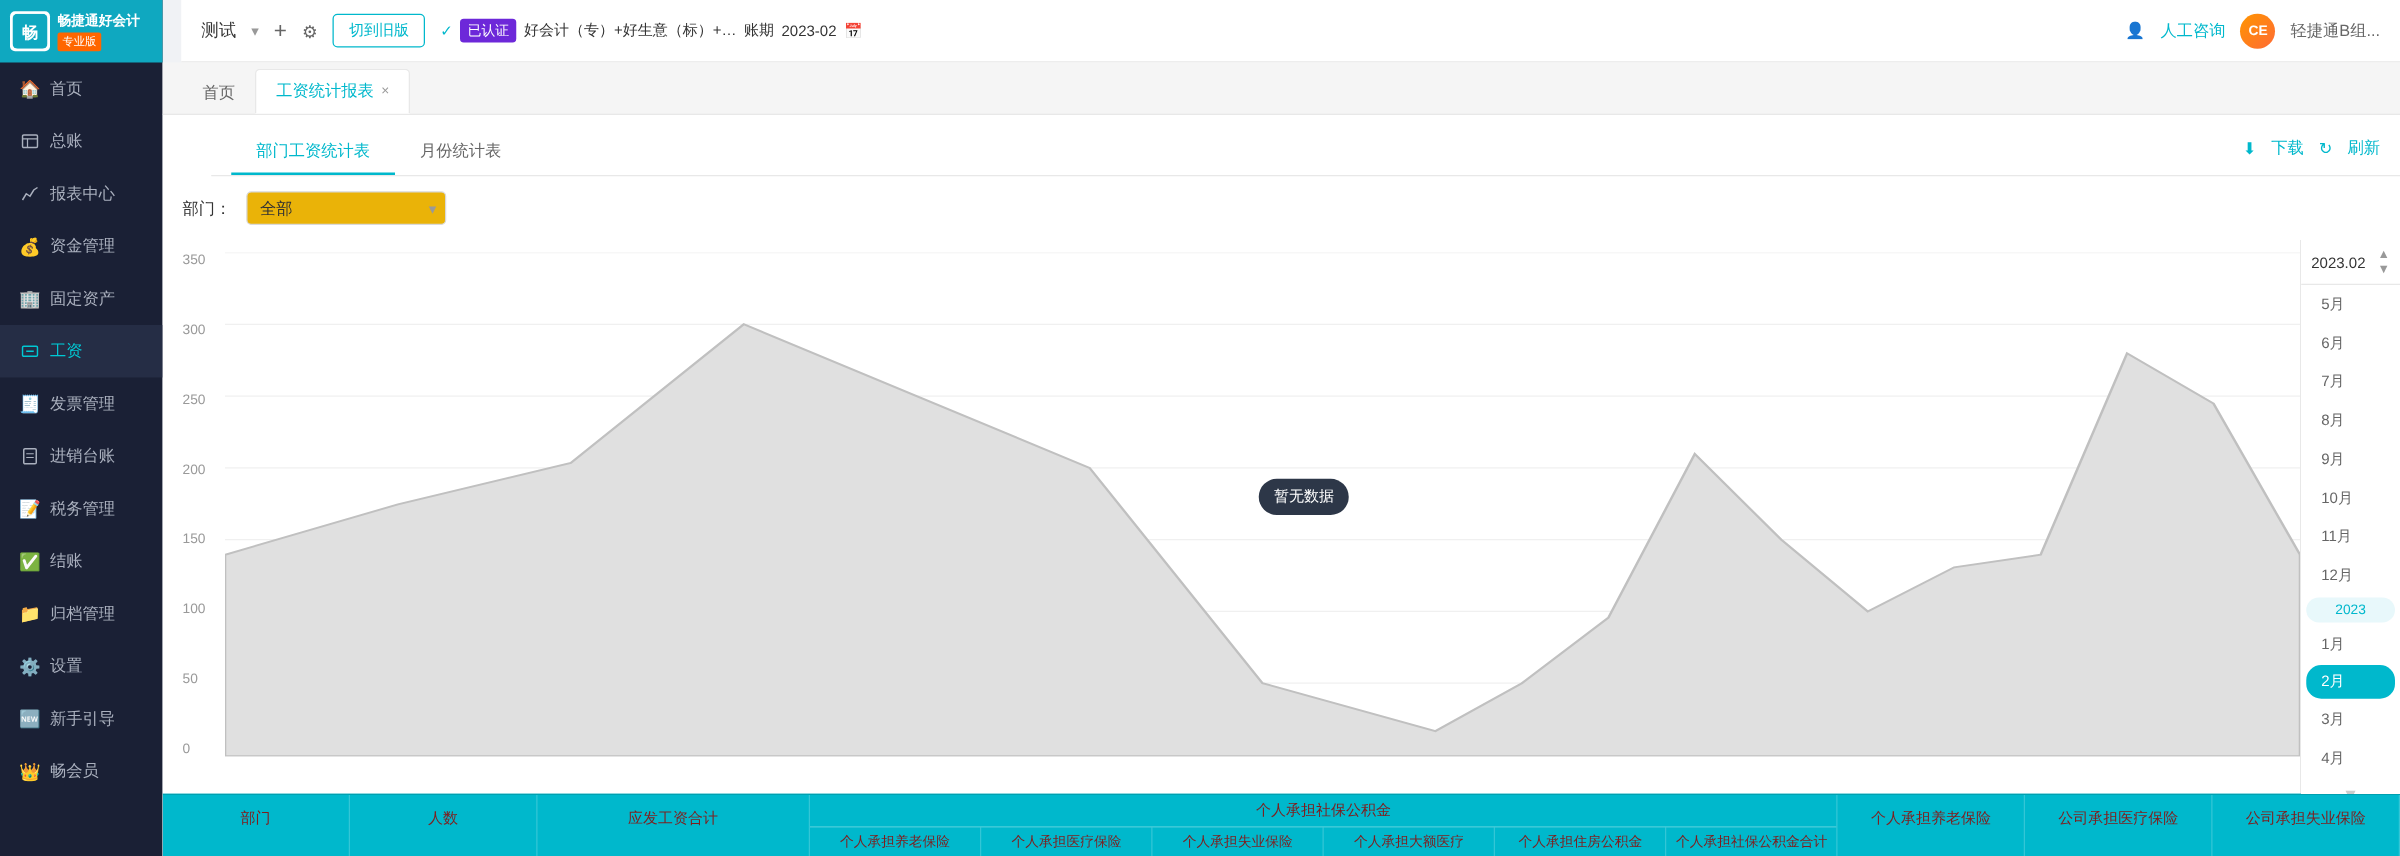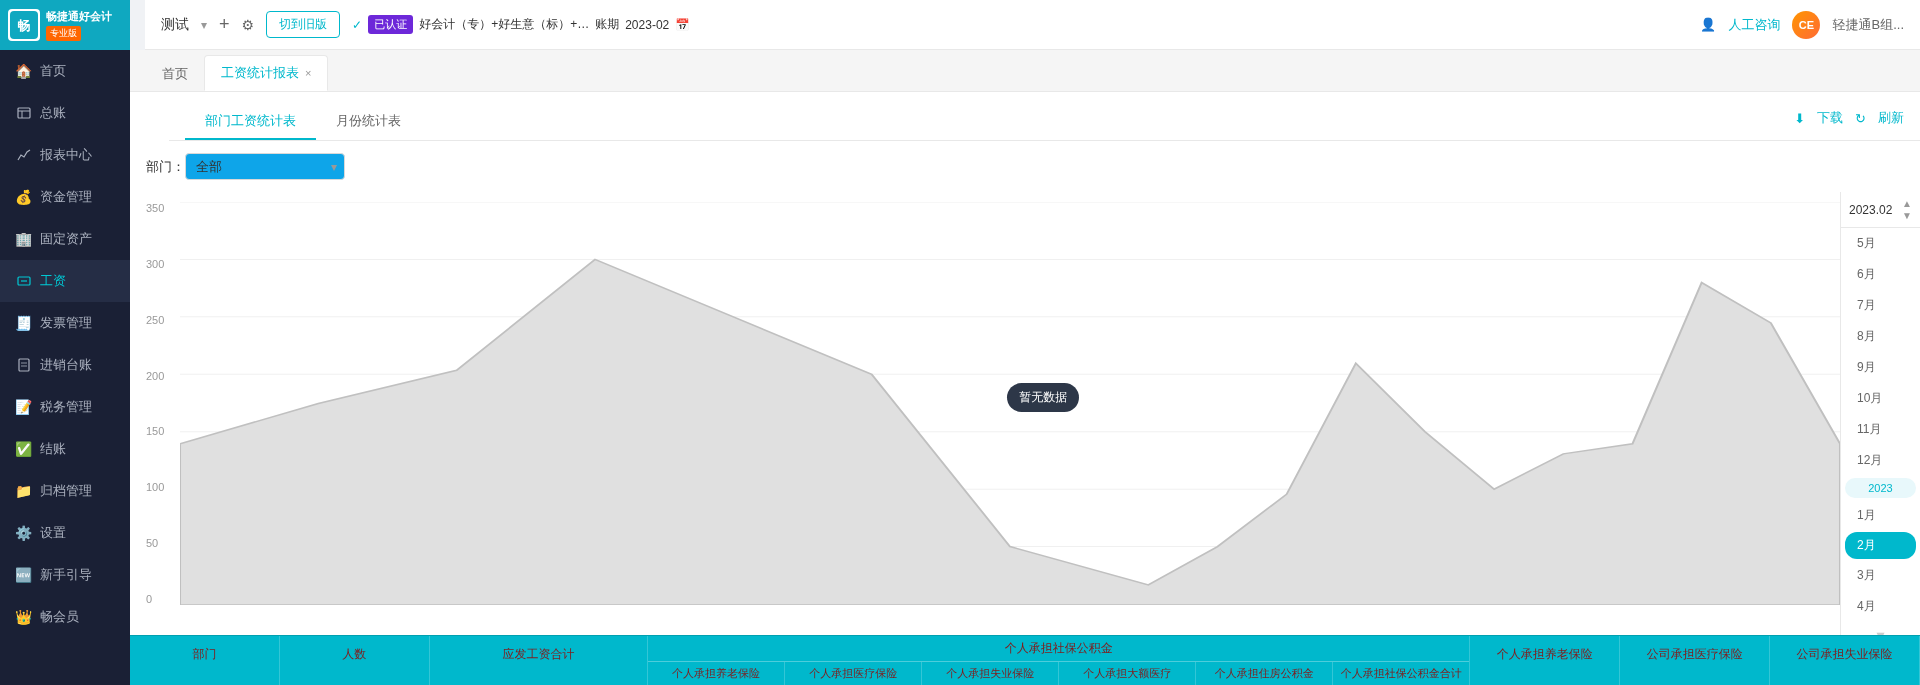--- a/index.html
+++ b/index.html
@@ -40,23 +40,23 @@
     .content { flex: 1; background: white; display: flex; flex-direction: column; overflow: hidden; }
 
     
     .subtab-bar { display: flex; align-items: center; padding: 12px 16px 0; border-bottom: 1px solid #e8e8e8; gap: 0; justify-content: space-between; margin-left: 39px; }
     .subtab-left { display: flex; gap: 0; }
     .subtab { padding: 8px 20px; cursor: pointer; font-size: 13px; color: #666; border-bottom: 2px solid transparent; }
     .subtab.active { color: #00b8cc; border-bottom: 2px solid #00b8cc; }
     .subtab-actions { display: flex; align-items: center; gap: 12px; padding-bottom: 8px; color: #00b8cc; font-size: 13px; cursor: pointer; }
 
     
-    .filter-bar { display: flex; align-items: center; padding: 12px 16px; gap: 0; flex-shrink: 0; }
+    .filter-bar { display: flex; align-items: center; padding: 12px 16px; gap: 12px; flex-shrink: 0; }
     .filter-label { color: #333; font-size: 13px; }
-    .filter-select { border: 1px solid #d9d9d9; border-radius: 4px; padding: 5px 30px 5px 10px; font-size: 13px; color: #333; background: #0ea5e9; appearance: none; cursor: pointer; width: 160px; position: relative; }
+    .filter-select { border: 1px solid #d9d9d9; border-radius: 4px; padding: 5px 30px 5px 10px; font-size: 13px; color: #333; background: #eab308; appearance: none; cursor: pointer; width: 160px; position: relative; }
     .filter-select-wrap { position: relative; display: inline-block; }
     .filter-select-arrow { position: absolute; right: 8px; top: 50%; transform: translateY(-50%); color: #999; pointer-events: none; font-size: 12px; }
 
     
     .chart-area { flex: 1; padding: 8px 16px; position: relative; overflow: hidden; display: flex; }
     .tooltip-box { position: absolute; background: #2d3748; color: white; padding: 6px 12px; border-radius: 16px; font-size: 12px; top: 45%; left: 52%; transform: translateX(-50%); white-space: nowrap; }
 
     
     .date-panel { width: 80px; background: white; border-left: 1px solid #e8e8e8; display: flex; flex-direction: column; font-size: 12px; overflow-y: auto; flex-shrink: 0; }
     .date-panel-year { display: flex; align-items: center; justify-content: space-between; padding: 6px 8px; color: #333; font-size: 12px; border-bottom: 1px solid #e8e8e8; }

